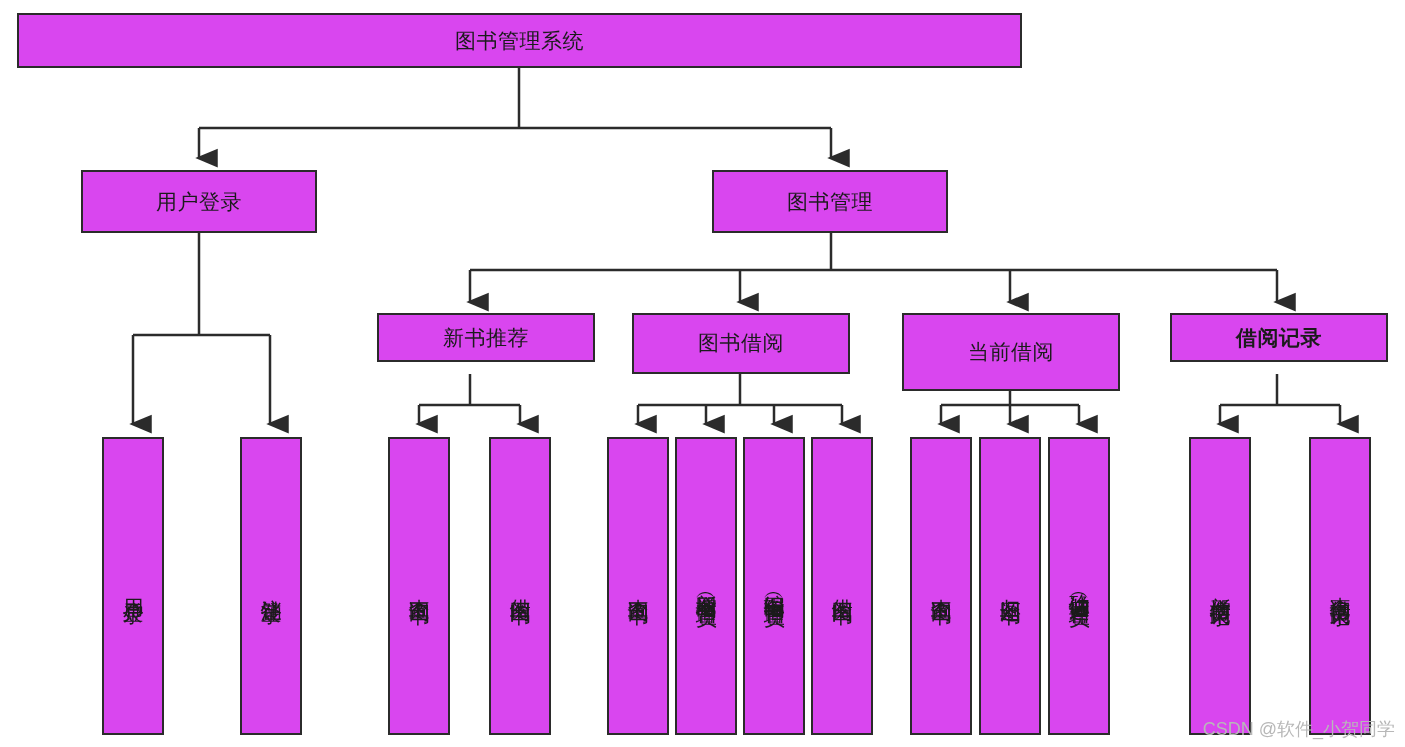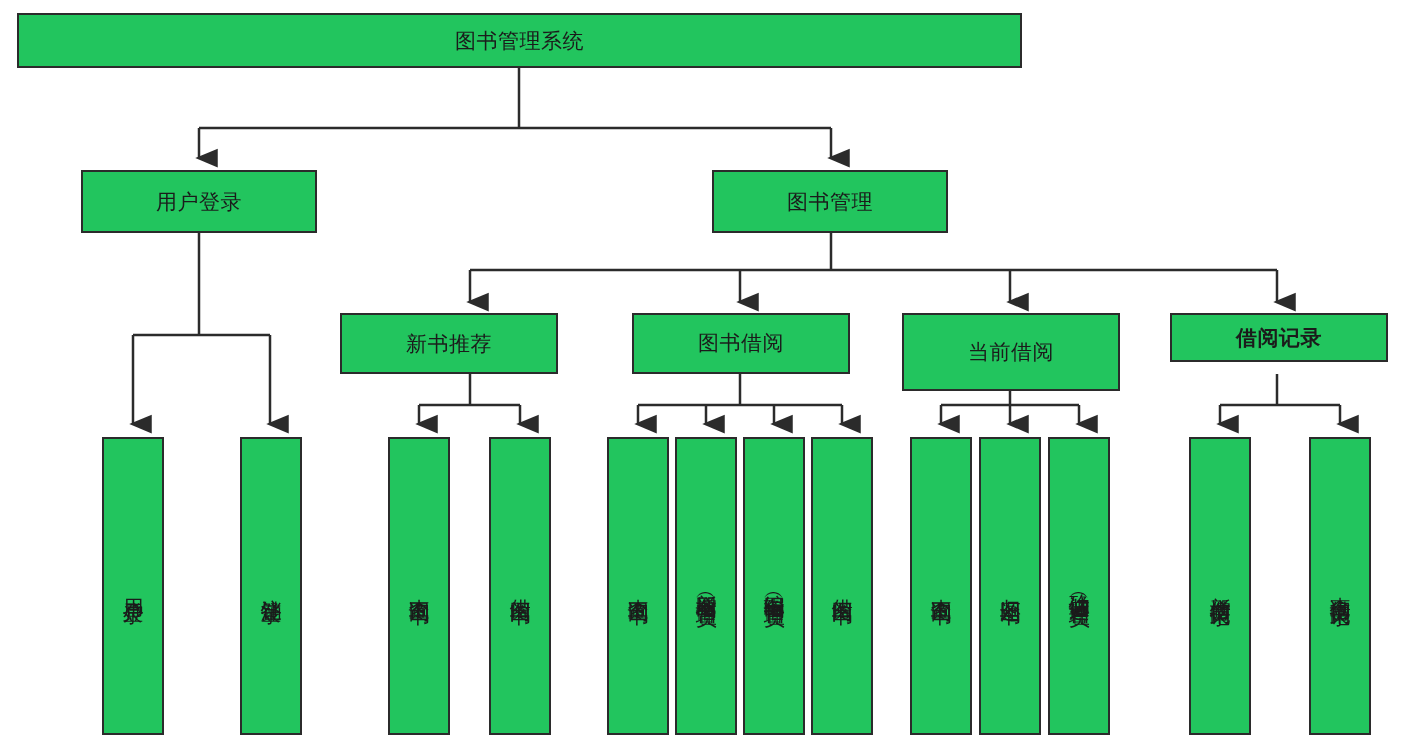--- a/index.html
+++ b/index.html
@@ -23,21 +23,21 @@
     position: absolute;
     left: 0;
     top: 0;
     width: 1405px;
     height: 747px;
     pointer-events: none;
   }
   .node {
     position: absolute;
     box-sizing: border-box;
-    background: #22c55e;
+    background: #d946ef;
     border: 2.5px solid #2b2b2b;
     display: flex;
     align-items: center;
     justify-content: center;
     z-index: 2;
   }
   .node .label {
     font-size: 21px;
     line-height: 1.1;
     color: #1b1b1b;
@@ -134,21 +134,21 @@
     <span class="label">图书管理系统</span>
   </div>
 
   <div class="node" style="left:81px; top:170px; width:236px; height:63px;">
     <span class="label">用户登录</span>
   </div>
   <div class="node" style="left:712px; top:170px; width:236px; height:63px;text-align:center;">
     <span class="label">图书管理</span>
   </div>
 
-  <div class="node" style="left:340px; top:313px; width:218px; height:61px;">
+  <div class="node" style="left:377px; top:313px; width:218px; height:49px;">
     <span class="label">新书推荐</span>
   </div>
   <div class="node" style="left:632px; top:313px; width:218px; height:61px;font-family:Liberation Serif, serif;">
     <span class="label">图书借阅</span>
   </div>
   <div class="node" style="left:902px; top:313px; width:218px; height:78px;">
     <span class="label">当前借阅</span>
   </div>
   <div class="node" style="left:1170px; top:313px; width:218px; height:49px;font-weight:bold;">
     <span class="label">借阅记录</span>
@@ -191,14 +191,15 @@
     <span class="label" style="margin-top: 138px;">确认归还（管理员）</span>
   </div>
 
   <div class="node vertical mid" style="left:1189px; top:437px; width:62px; height:298px;">
     <span class="label" style="margin-top: 141px;">新增借阅记录</span>
   </div>
   <div class="node vertical mid" style="left:1309px; top:437px; width:62px; height:298px;">
     <span class="label" style="margin-top: 141px;">查询借阅记录</span>
   </div>
 
+  <div class="watermark">CSDN @软件_小贺同学</div>
 
 </div>
 
 </body></html>

